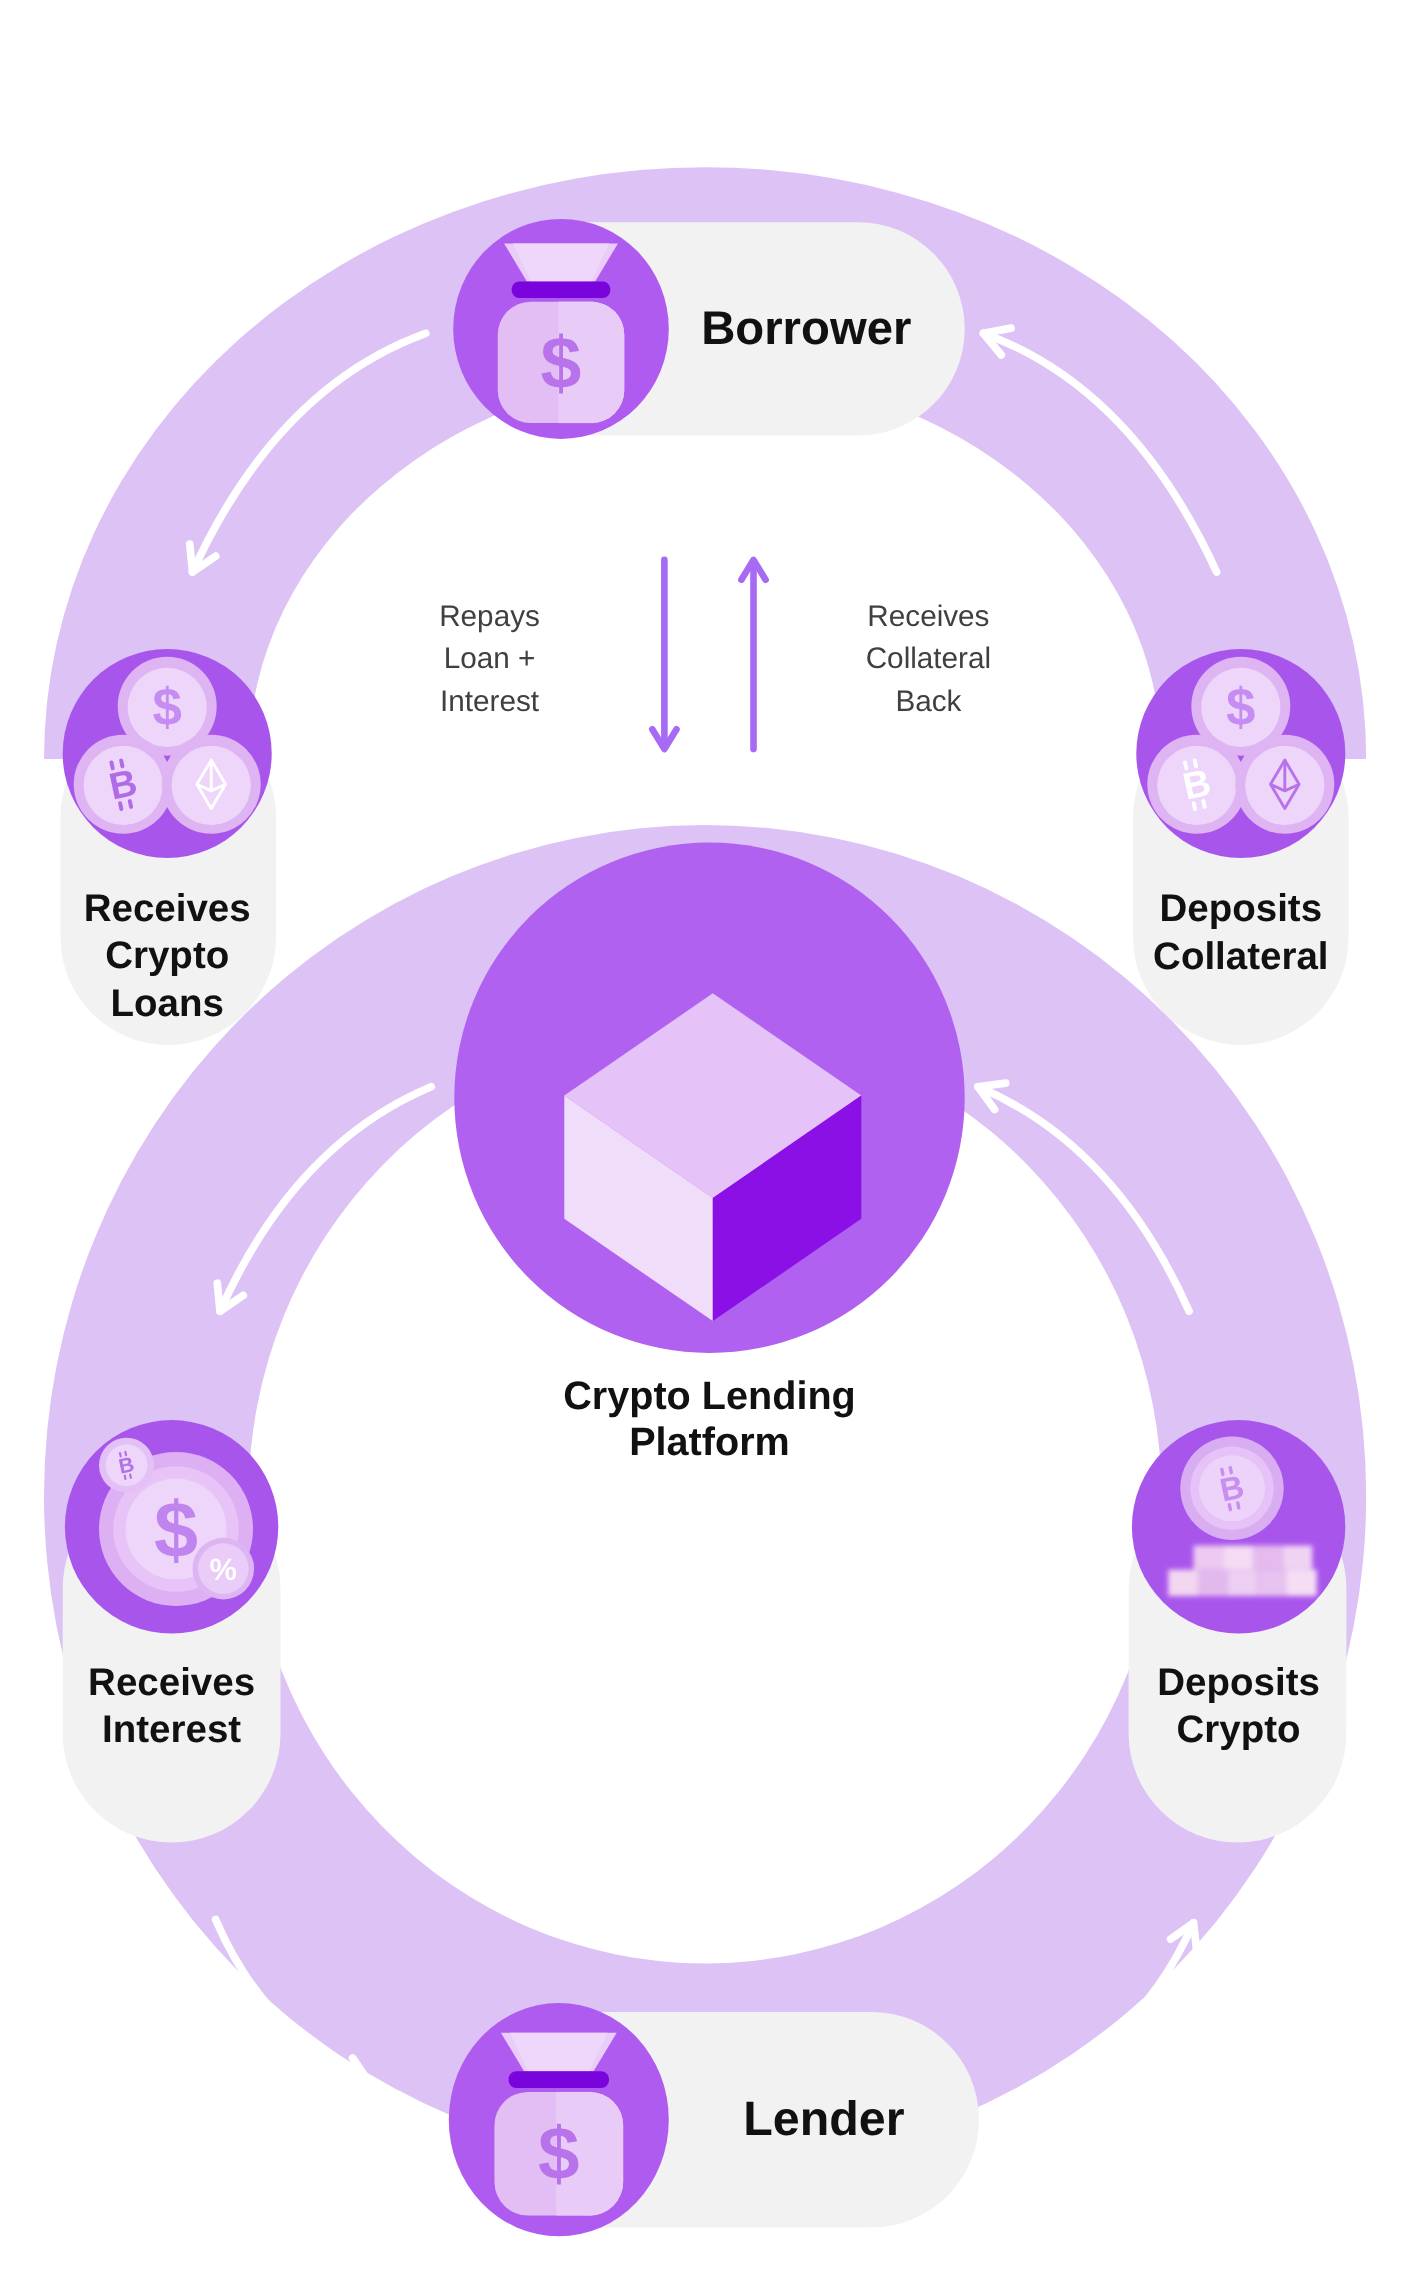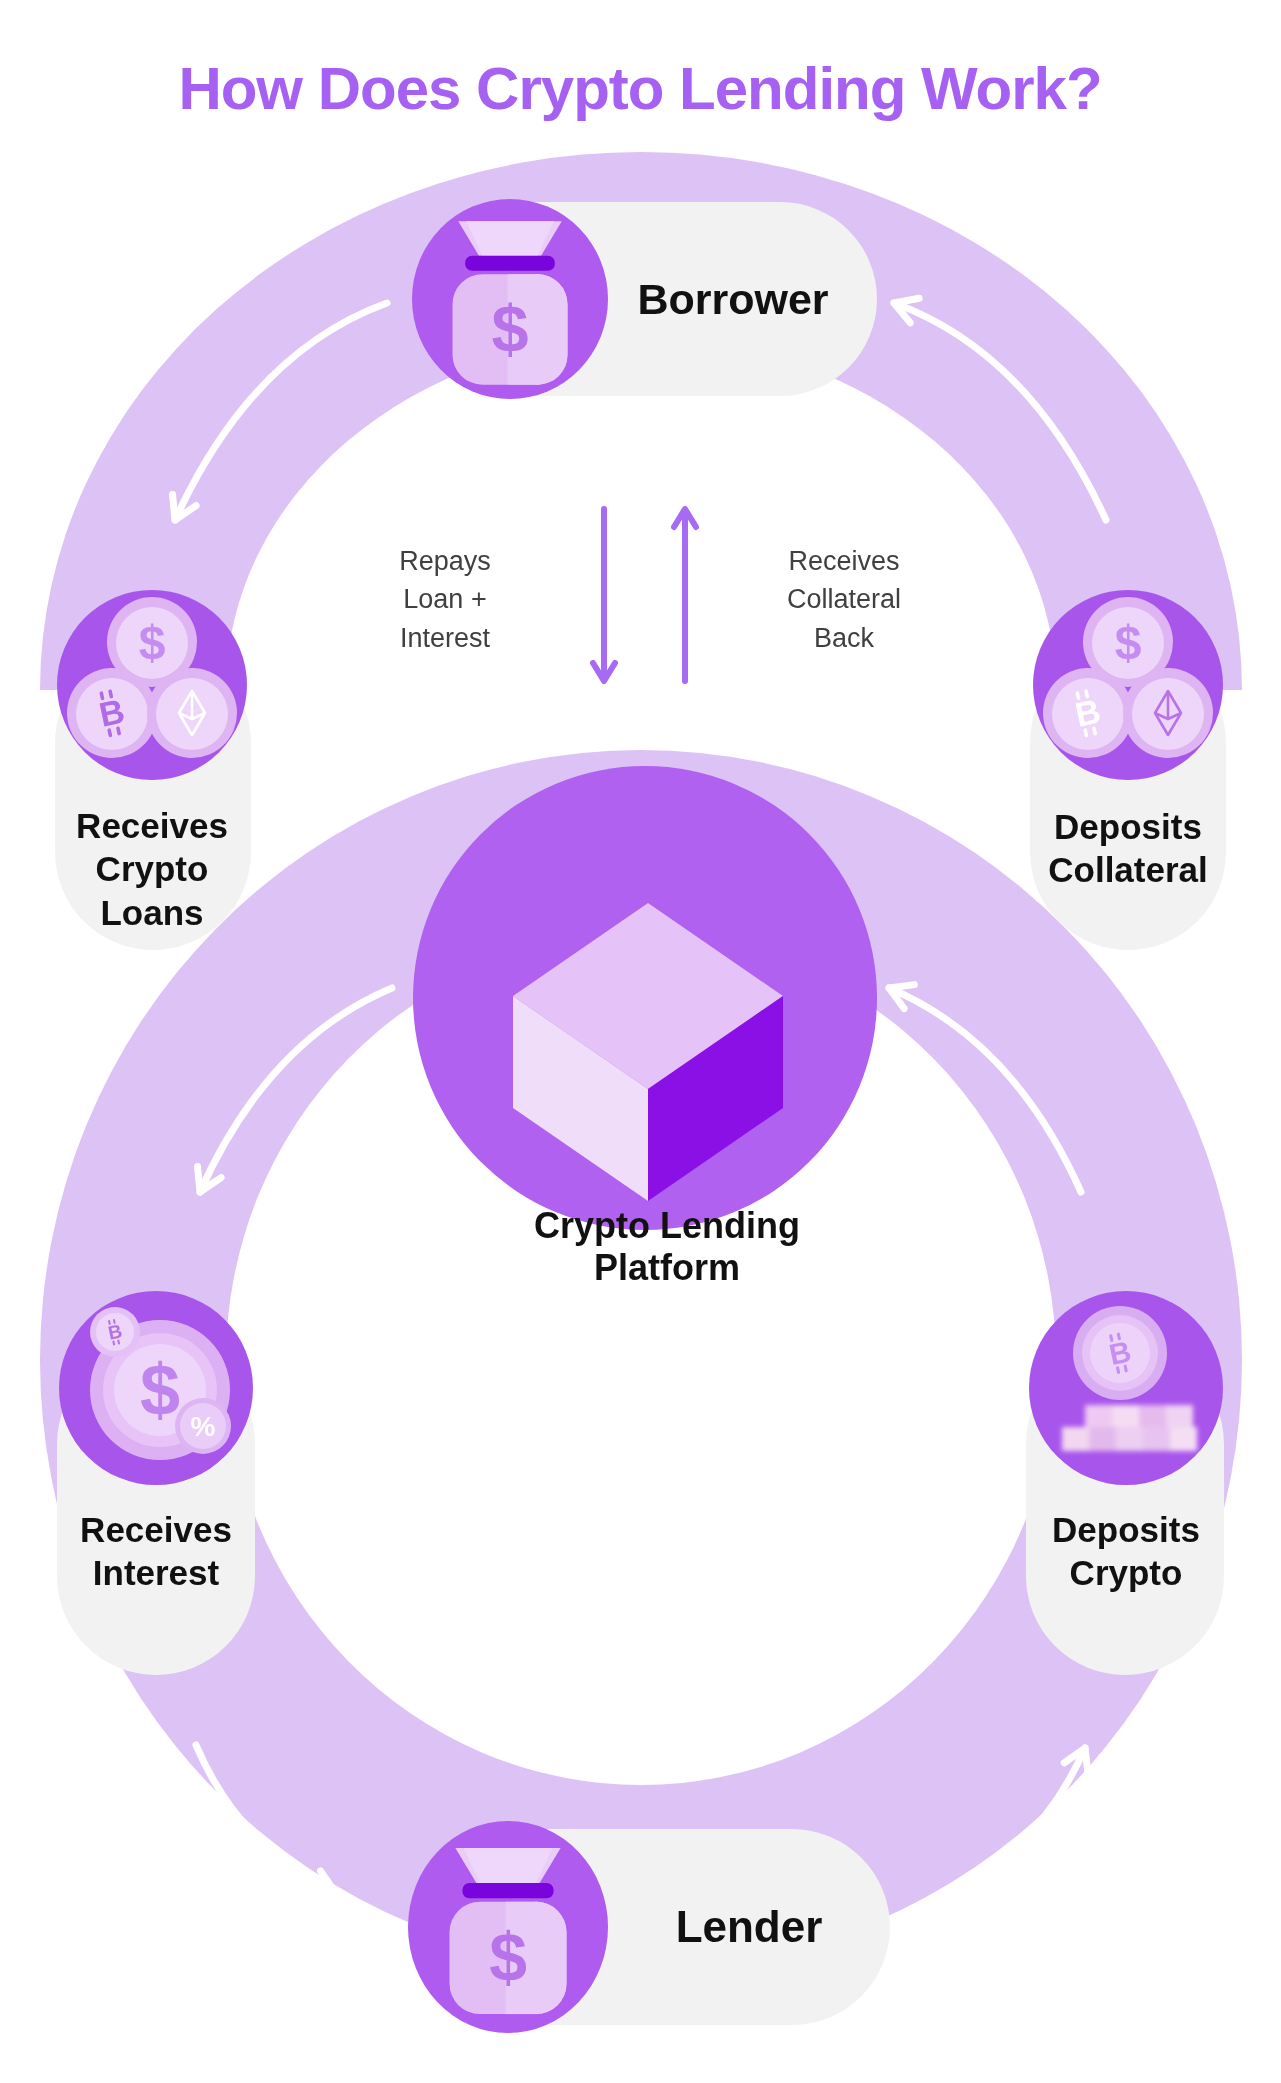--- a/index.html
+++ b/index.html
@@ -207,40 +207,39 @@
     </g>
 
     <g>
       <ellipse cx="508" cy="1927" rx="100" ry="106" fill="#af5bef"></ellipse>
       <g>
         <use href="#bag" transform="translate(508,1931) scale(1.17)"></use>
       </g>
     </g>
   </svg>
 
-  <div class="lbl title" style="left:640px;top:88px;">How Does Crypto Lending Work?</div>
 
   <div class="lbl actor" style="left:733px;top:299px;">Borrower</div>
 
   <div class="lbl flow" style="left:445px;top:599px;">Repays
 Loan +
 Interest</div>
 
   <div class="lbl flow" style="left:844px;top:599px;">Receives
 Collateral
 Back</div>
 
   <div class="lbl step" style="left:152px;top:869px;">Receives
 Crypto
 Loans</div>
 
   <div class="lbl step" style="left:1128px;top:848px;">Deposits
 Collateral</div>
 
-  <div class="lbl platform" style="left:645px;top:1247px;margin-left:22px;">Crypto Lending
+  <div class="lbl platform" style="left:645px;top:1290px;">Crypto Lending
 Platform</div>
 
   <div class="lbl step" style="left:156px;top:1551px;">Receives
 Interest</div>
 
   <div class="lbl step" style="left:1126px;top:1551px;">Deposits
 Crypto</div>
 
   <div class="lbl actor" style="left:717px;top:1927px;font-size:44px;margin-left:32px;">Lender</div>
 

